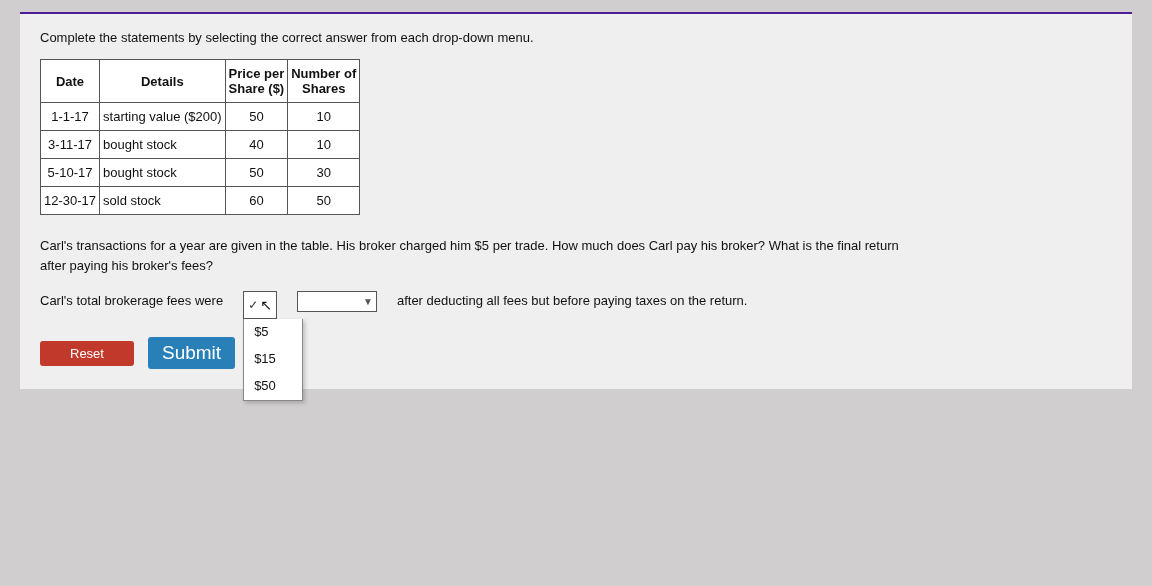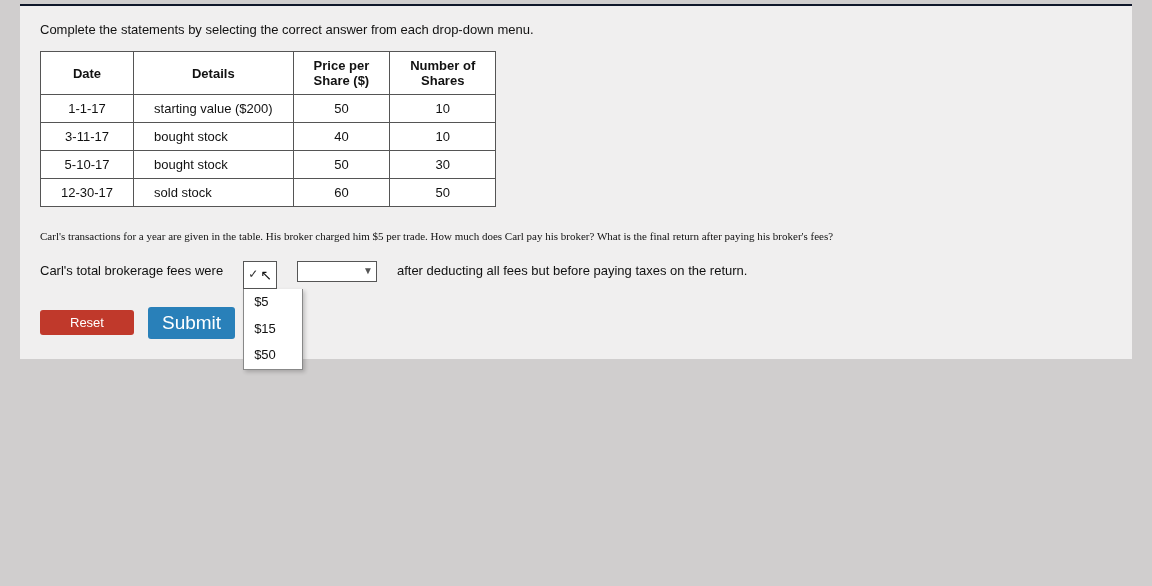--- a/index.html
+++ b/index.html
@@ -7,59 +7,58 @@
       font-family: Arial, sans-serif;
       font-size: 13px;
       background: #d0cece;
       width: 1152px;
       height: 586px;
       overflow: hidden;
       position: relative;
     }
     .main-container {
       background: #f0efef;
-      margin: 4px 20px;
+      margin: 12px 20px;
       padding: 16px 20px 20px 20px;
-      border-top: 2px solid #0f172a;
+      border-top: 2px solid #4c1d95;
     }
     .instruction {
       font-size: 13px;
       color: #111;
       margin-bottom: 14px;
     }
     .table-wrapper {
       display: inline-block;
       margin-bottom: 10px;
     }
     table {
       border-collapse: collapse;
       font-size: 13px;
     }
     table th, table td {
       border: 1px solid #555;
-      padding: 6px 20px;
+      padding: 6px 3px;
       text-align: center;
       vertical-align: middle;
       background: #fff;
       color: #111;
     }
     table th {
       font-weight: bold;
       background: #fff;
     }
     table td.left-align {
       text-align: left;
     }
     .description-block {
-      font-size: 11px;
+      font-size: 13px;
       color: #111;
       margin-top: 8px;
       max-width: 860px;
       line-height: 1.5;
-      font-family: Liberation Serif, serif;
     }
     .answer-section {
       margin-top: 16px;
       font-size: 13px;
       color: #111;
       display: flex;
       align-items: flex-start;
       flex-wrap: wrap;
       gap: 4px;
       max-width: 900px;

